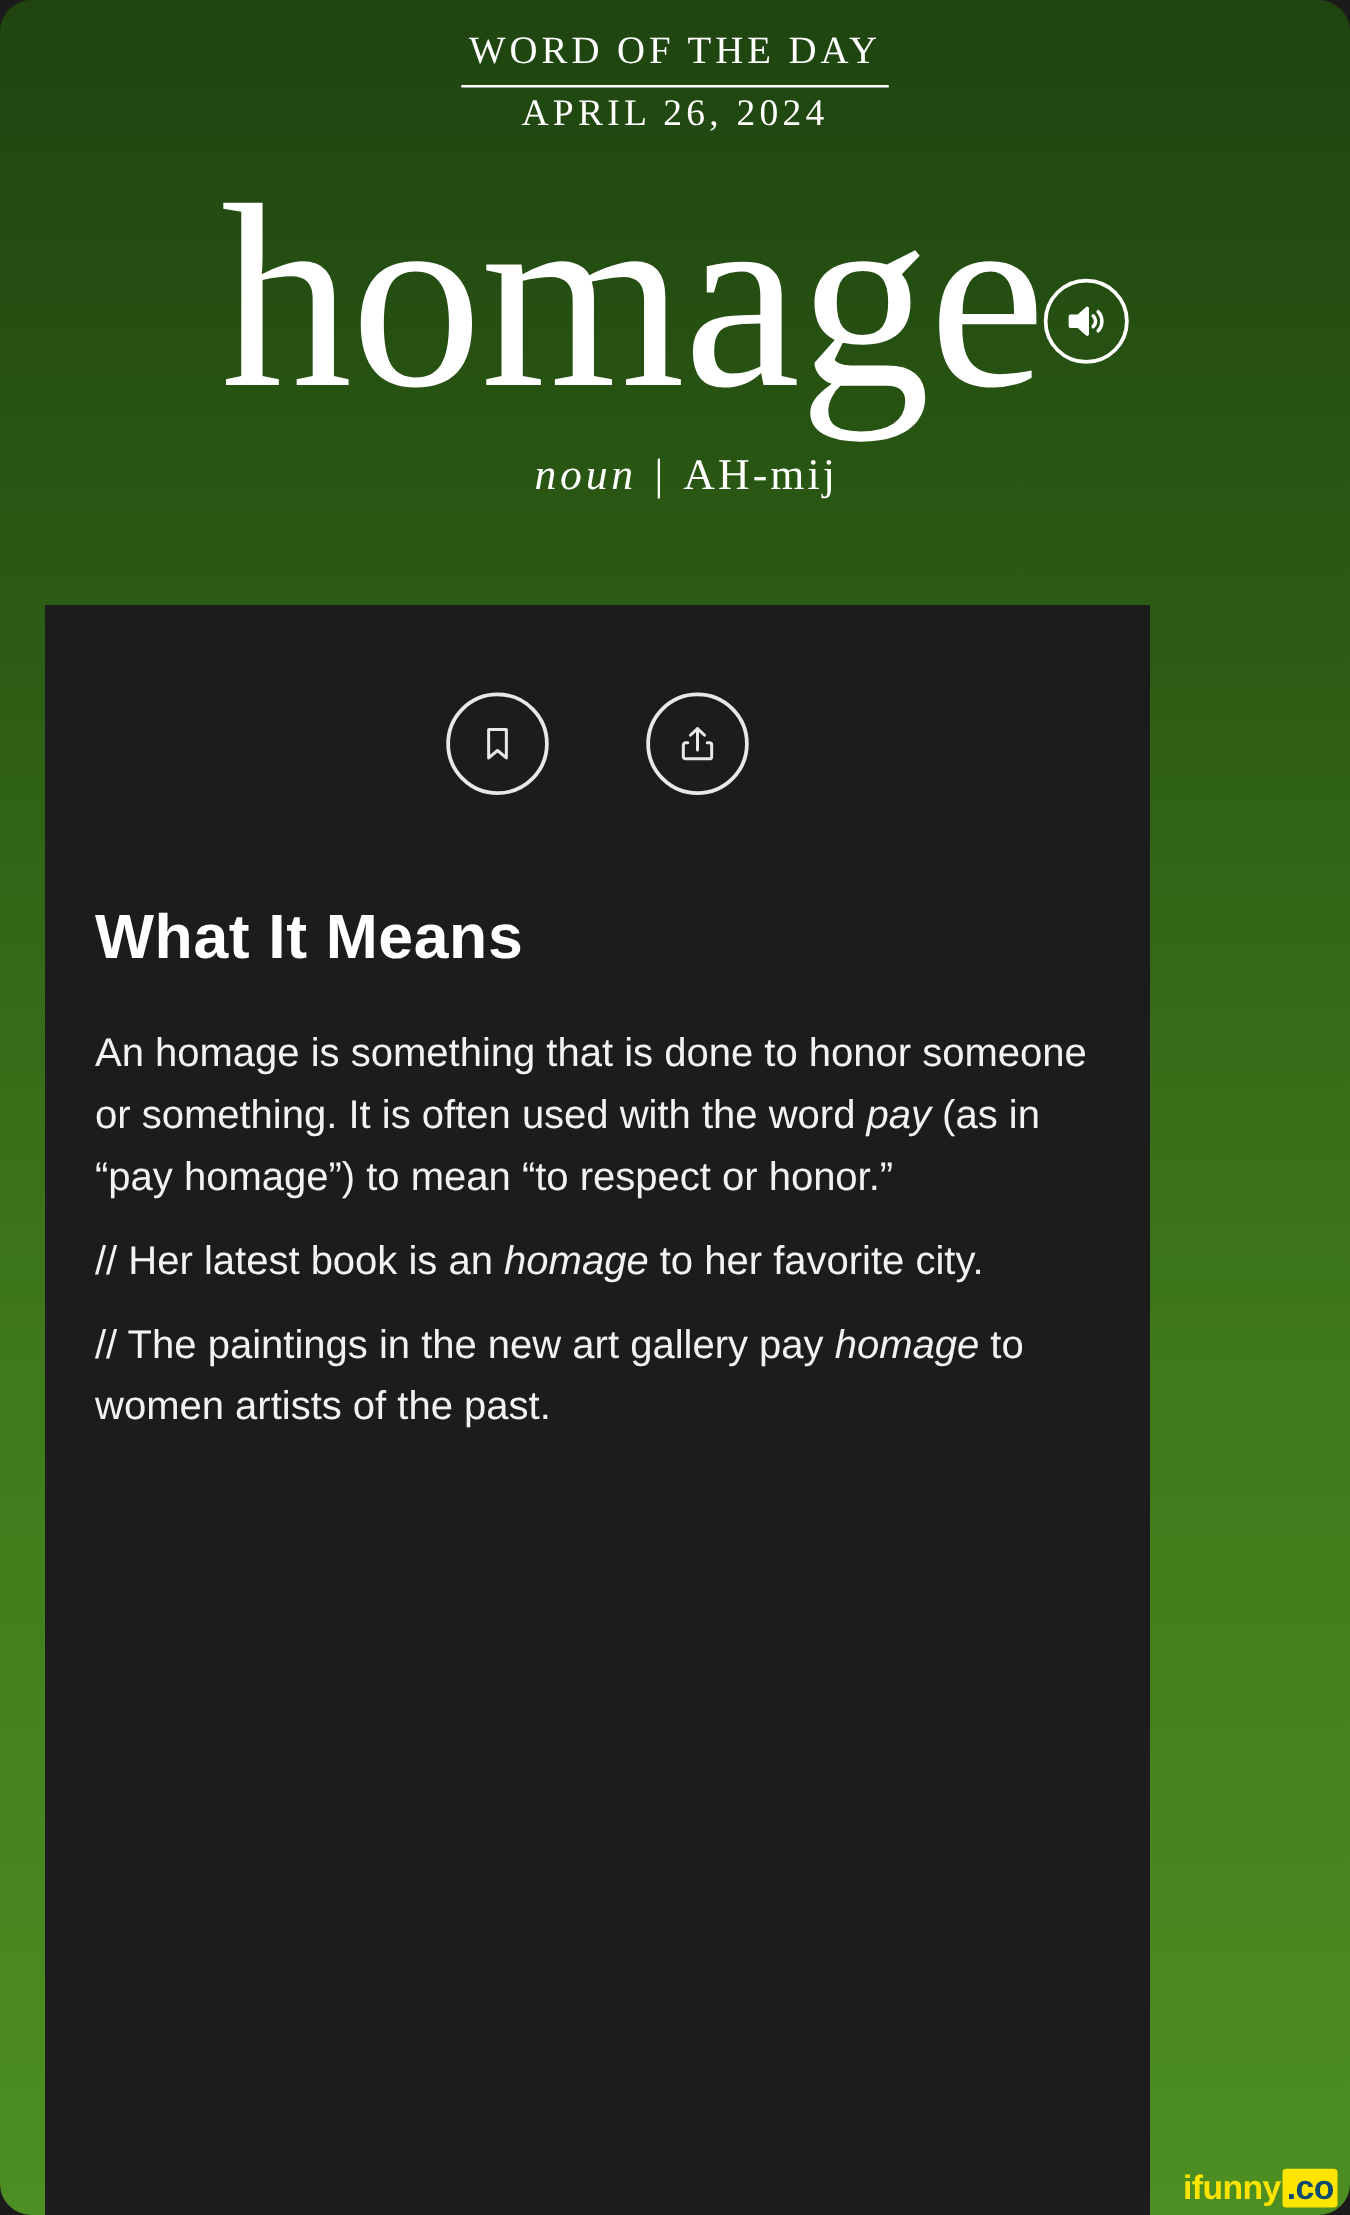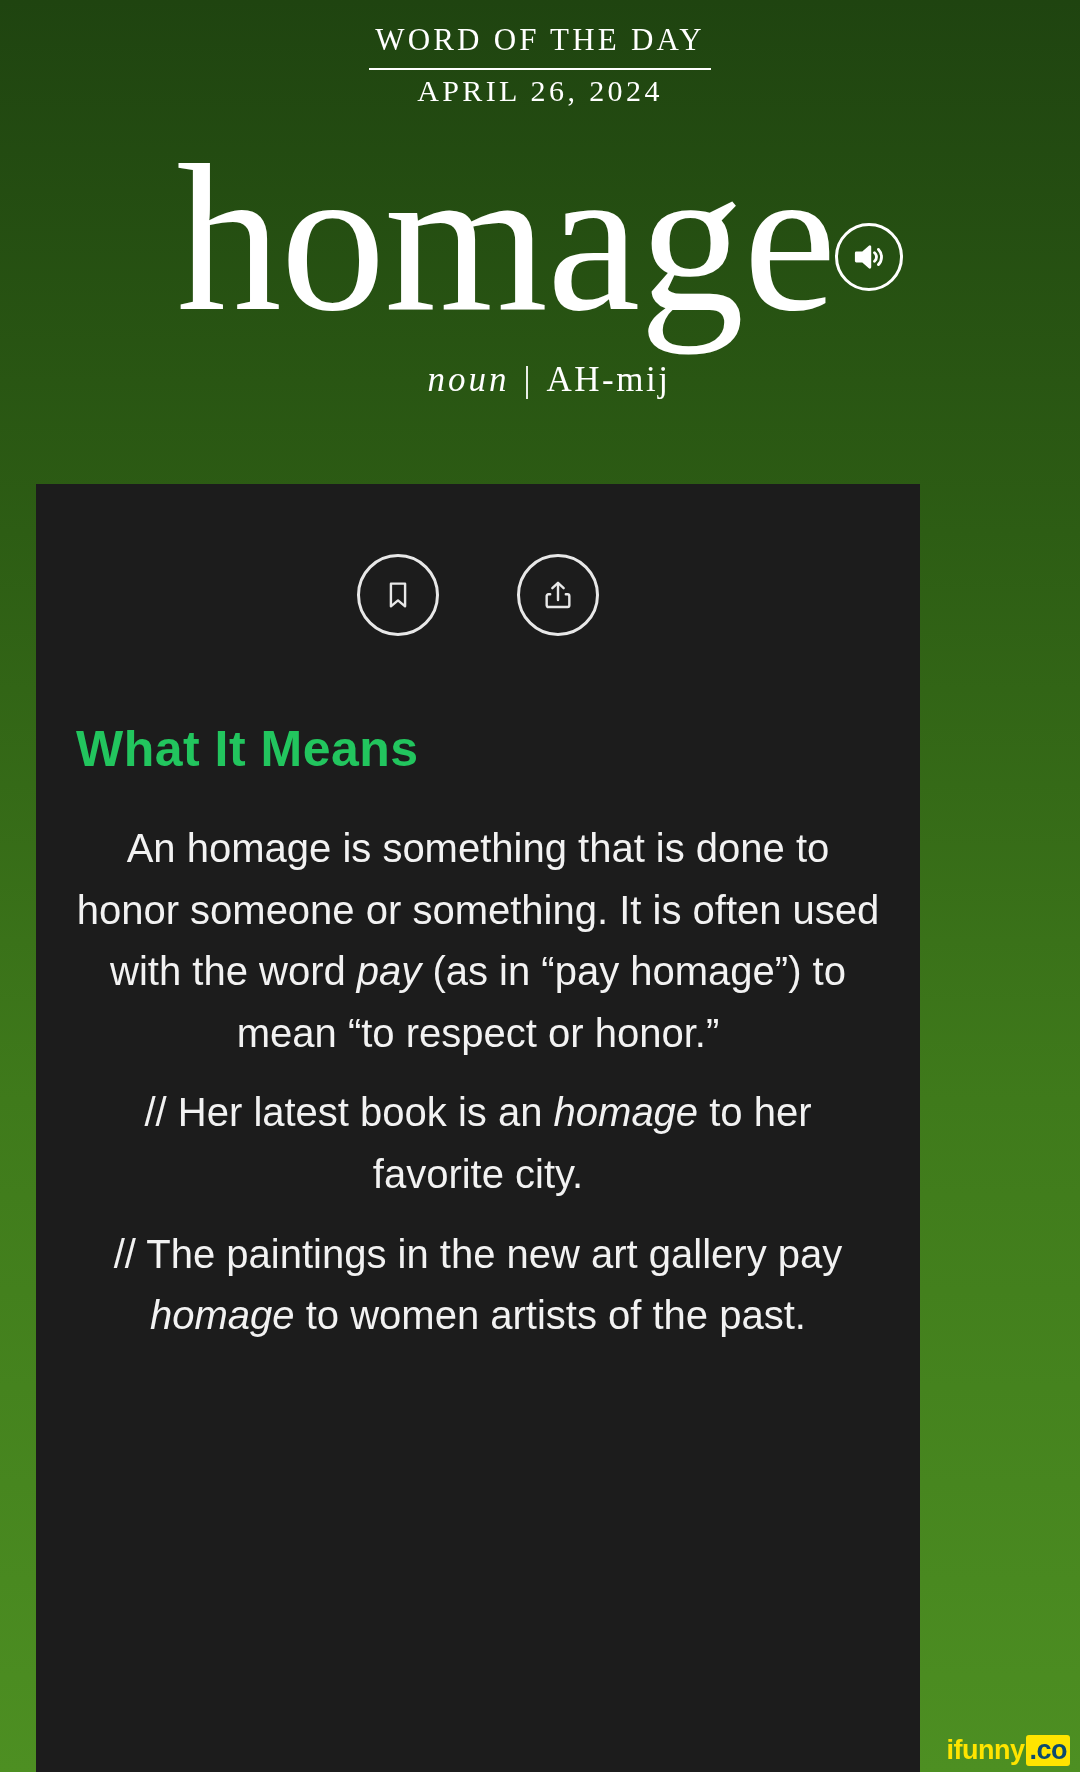--- a/index.html
+++ b/index.html
@@ -13,20 +13,21 @@
     overflow: hidden;
     font-family: "Liberation Sans", sans-serif;
     position: relative;
   }
 
   
   .page {
     position: absolute;
     inset: 0;
     background: linear-gradient(180deg, #1f4410 0%, #2d5d14 30%, #3f7a1b 62%, #4d8f22 100%);
+    border-radius: 25px;
   }
 
   .header {
     position: relative;
     width: 100%;
     padding-top: 22px;
     text-align: center;
     color: #ffffff;
   }
 
@@ -116,34 +117,33 @@
     border: 3px solid #e8e8e8;
     border-radius: 50%;
     display: flex;
     align-items: center;
     justify-content: center;
     cursor: pointer;
     background: transparent;
   }
 
   .section-title {
-    color: #22c55e;
+    color: #ffffff;
     font-size: 50px;
     font-weight: bold;
     margin: 84px 10px 0 40px;
     letter-spacing: 0.5px;
   }
 
   .body-text {
     color: #f2f2f2;
-    font-size: 40px;
+    font-size: 32px;
     line-height: 1.54;
     margin: 40px 40px 0 40px;
     font-weight: 400;
-    text-align: center;
   }
   .body-text.ex { margin-top: 18px; }
   .body-text i { font-style: italic; }
 
   
   .watermark {
     position: absolute;
     right: 10px;
     bottom: 6px;
     font-size: 27px;

